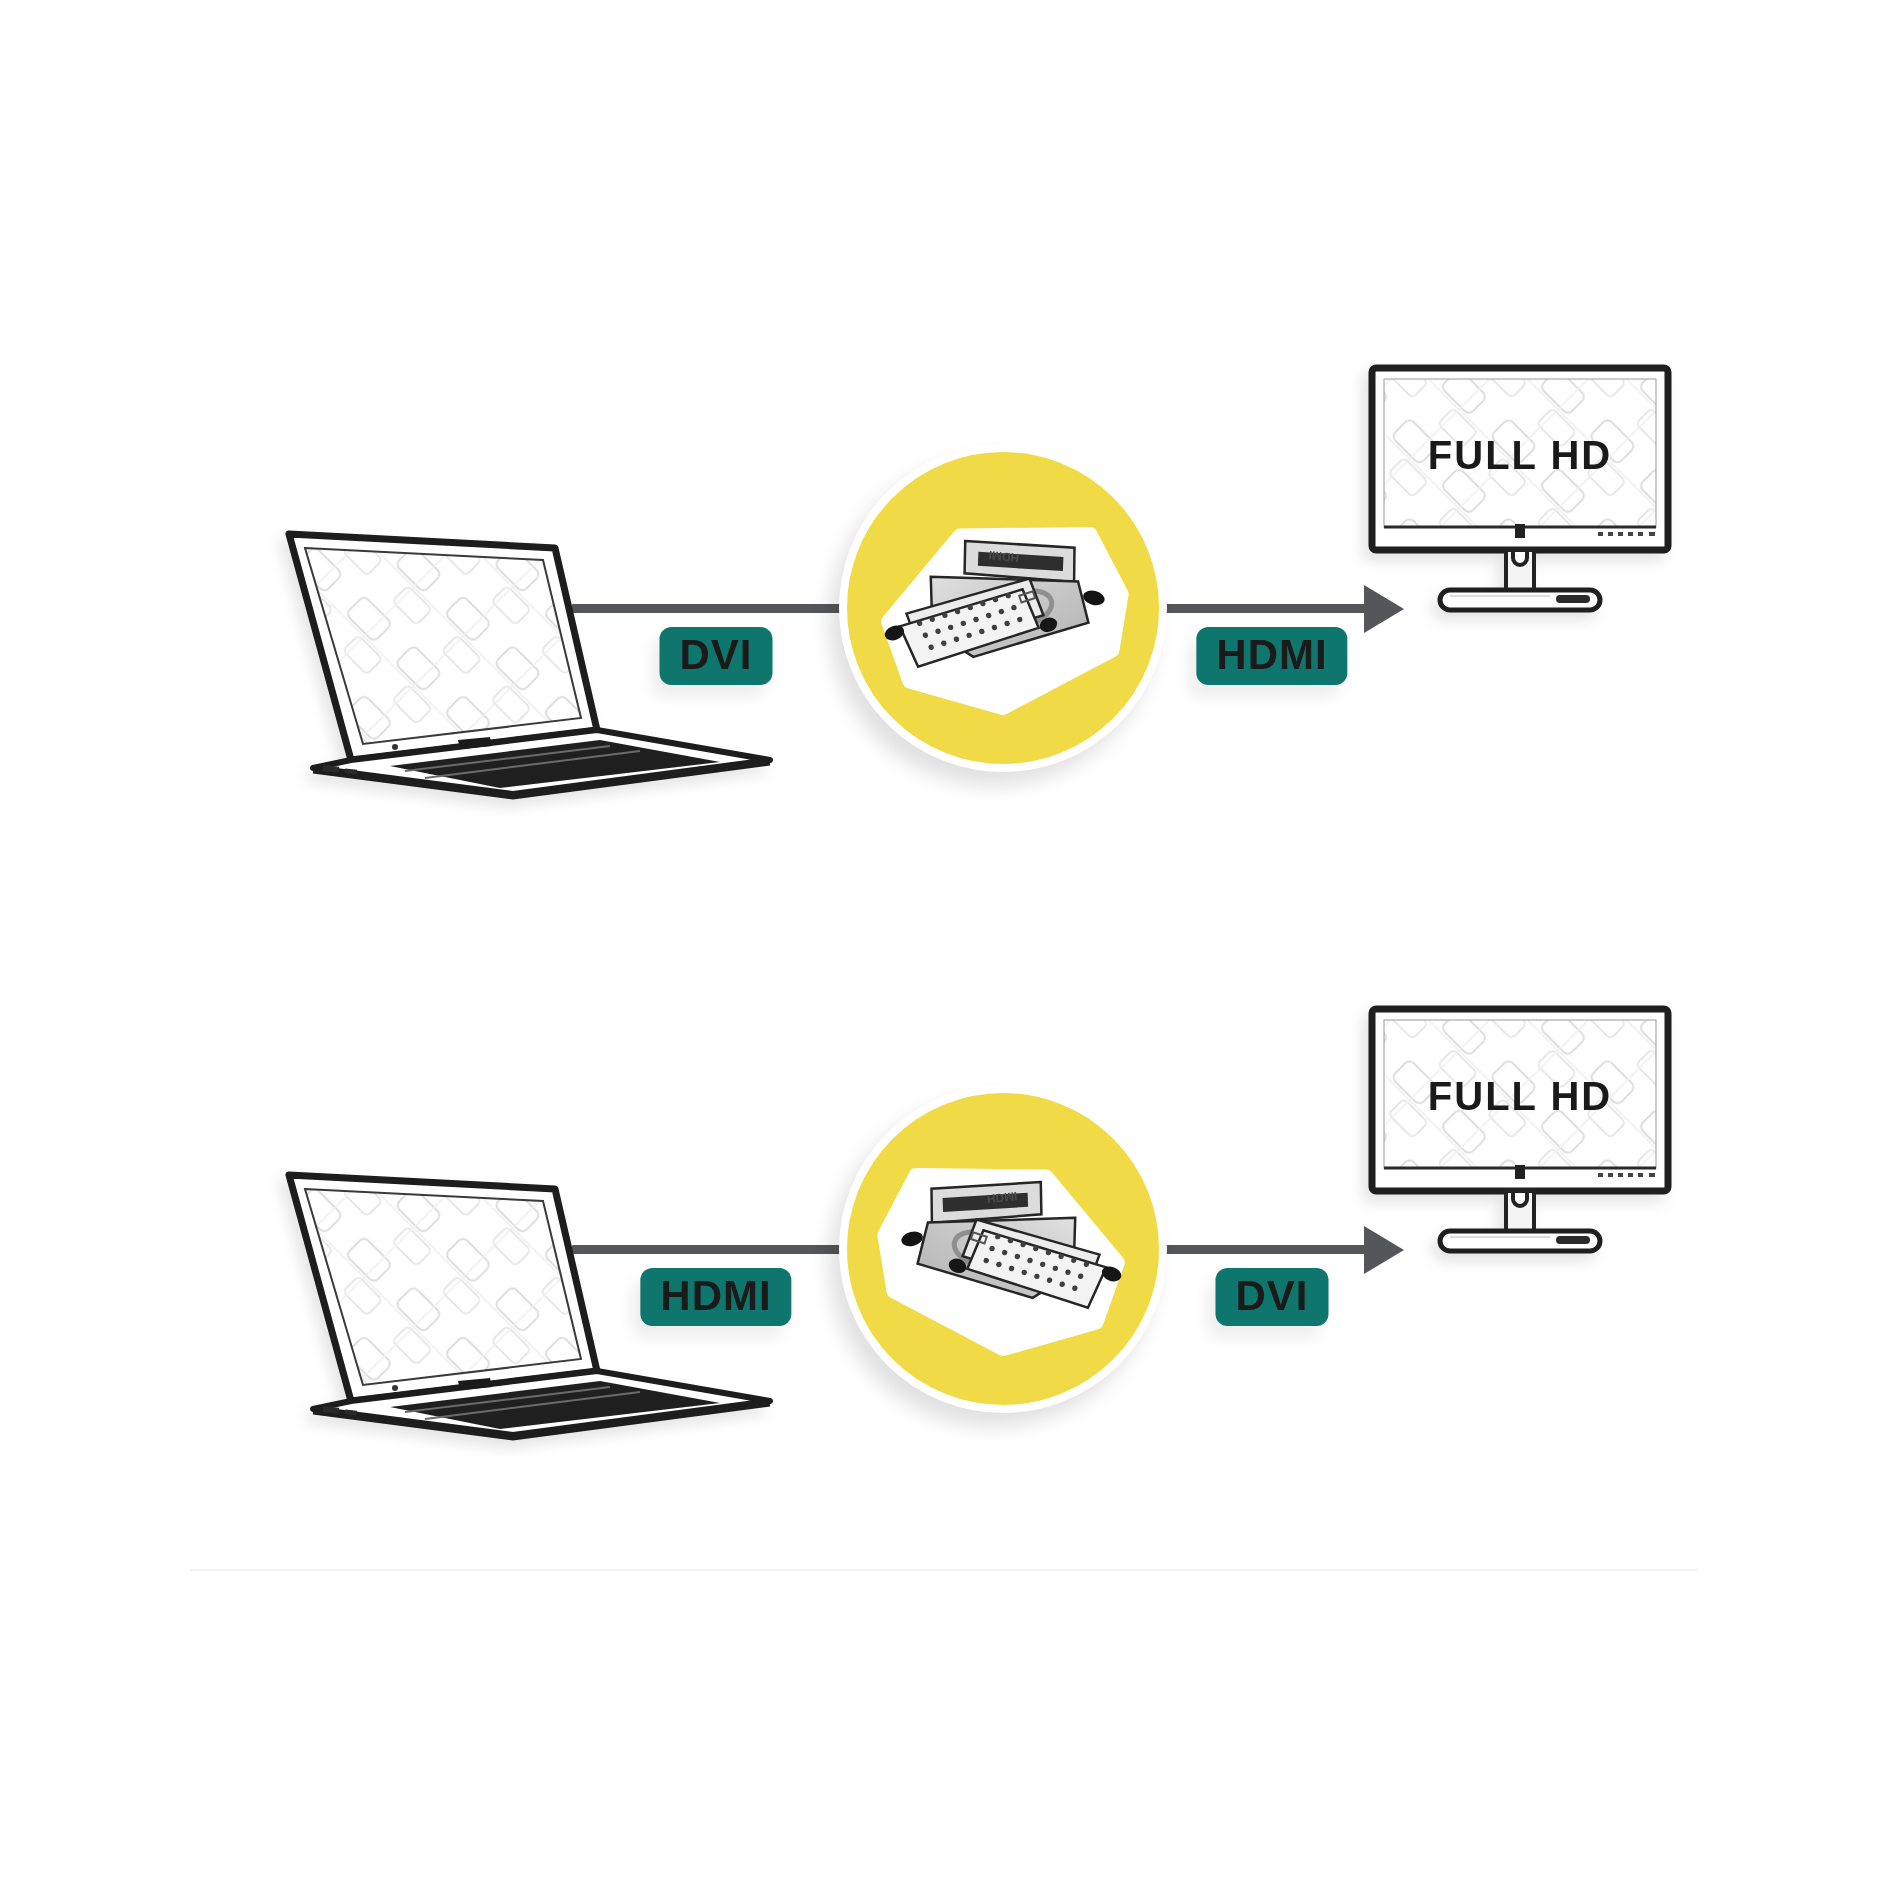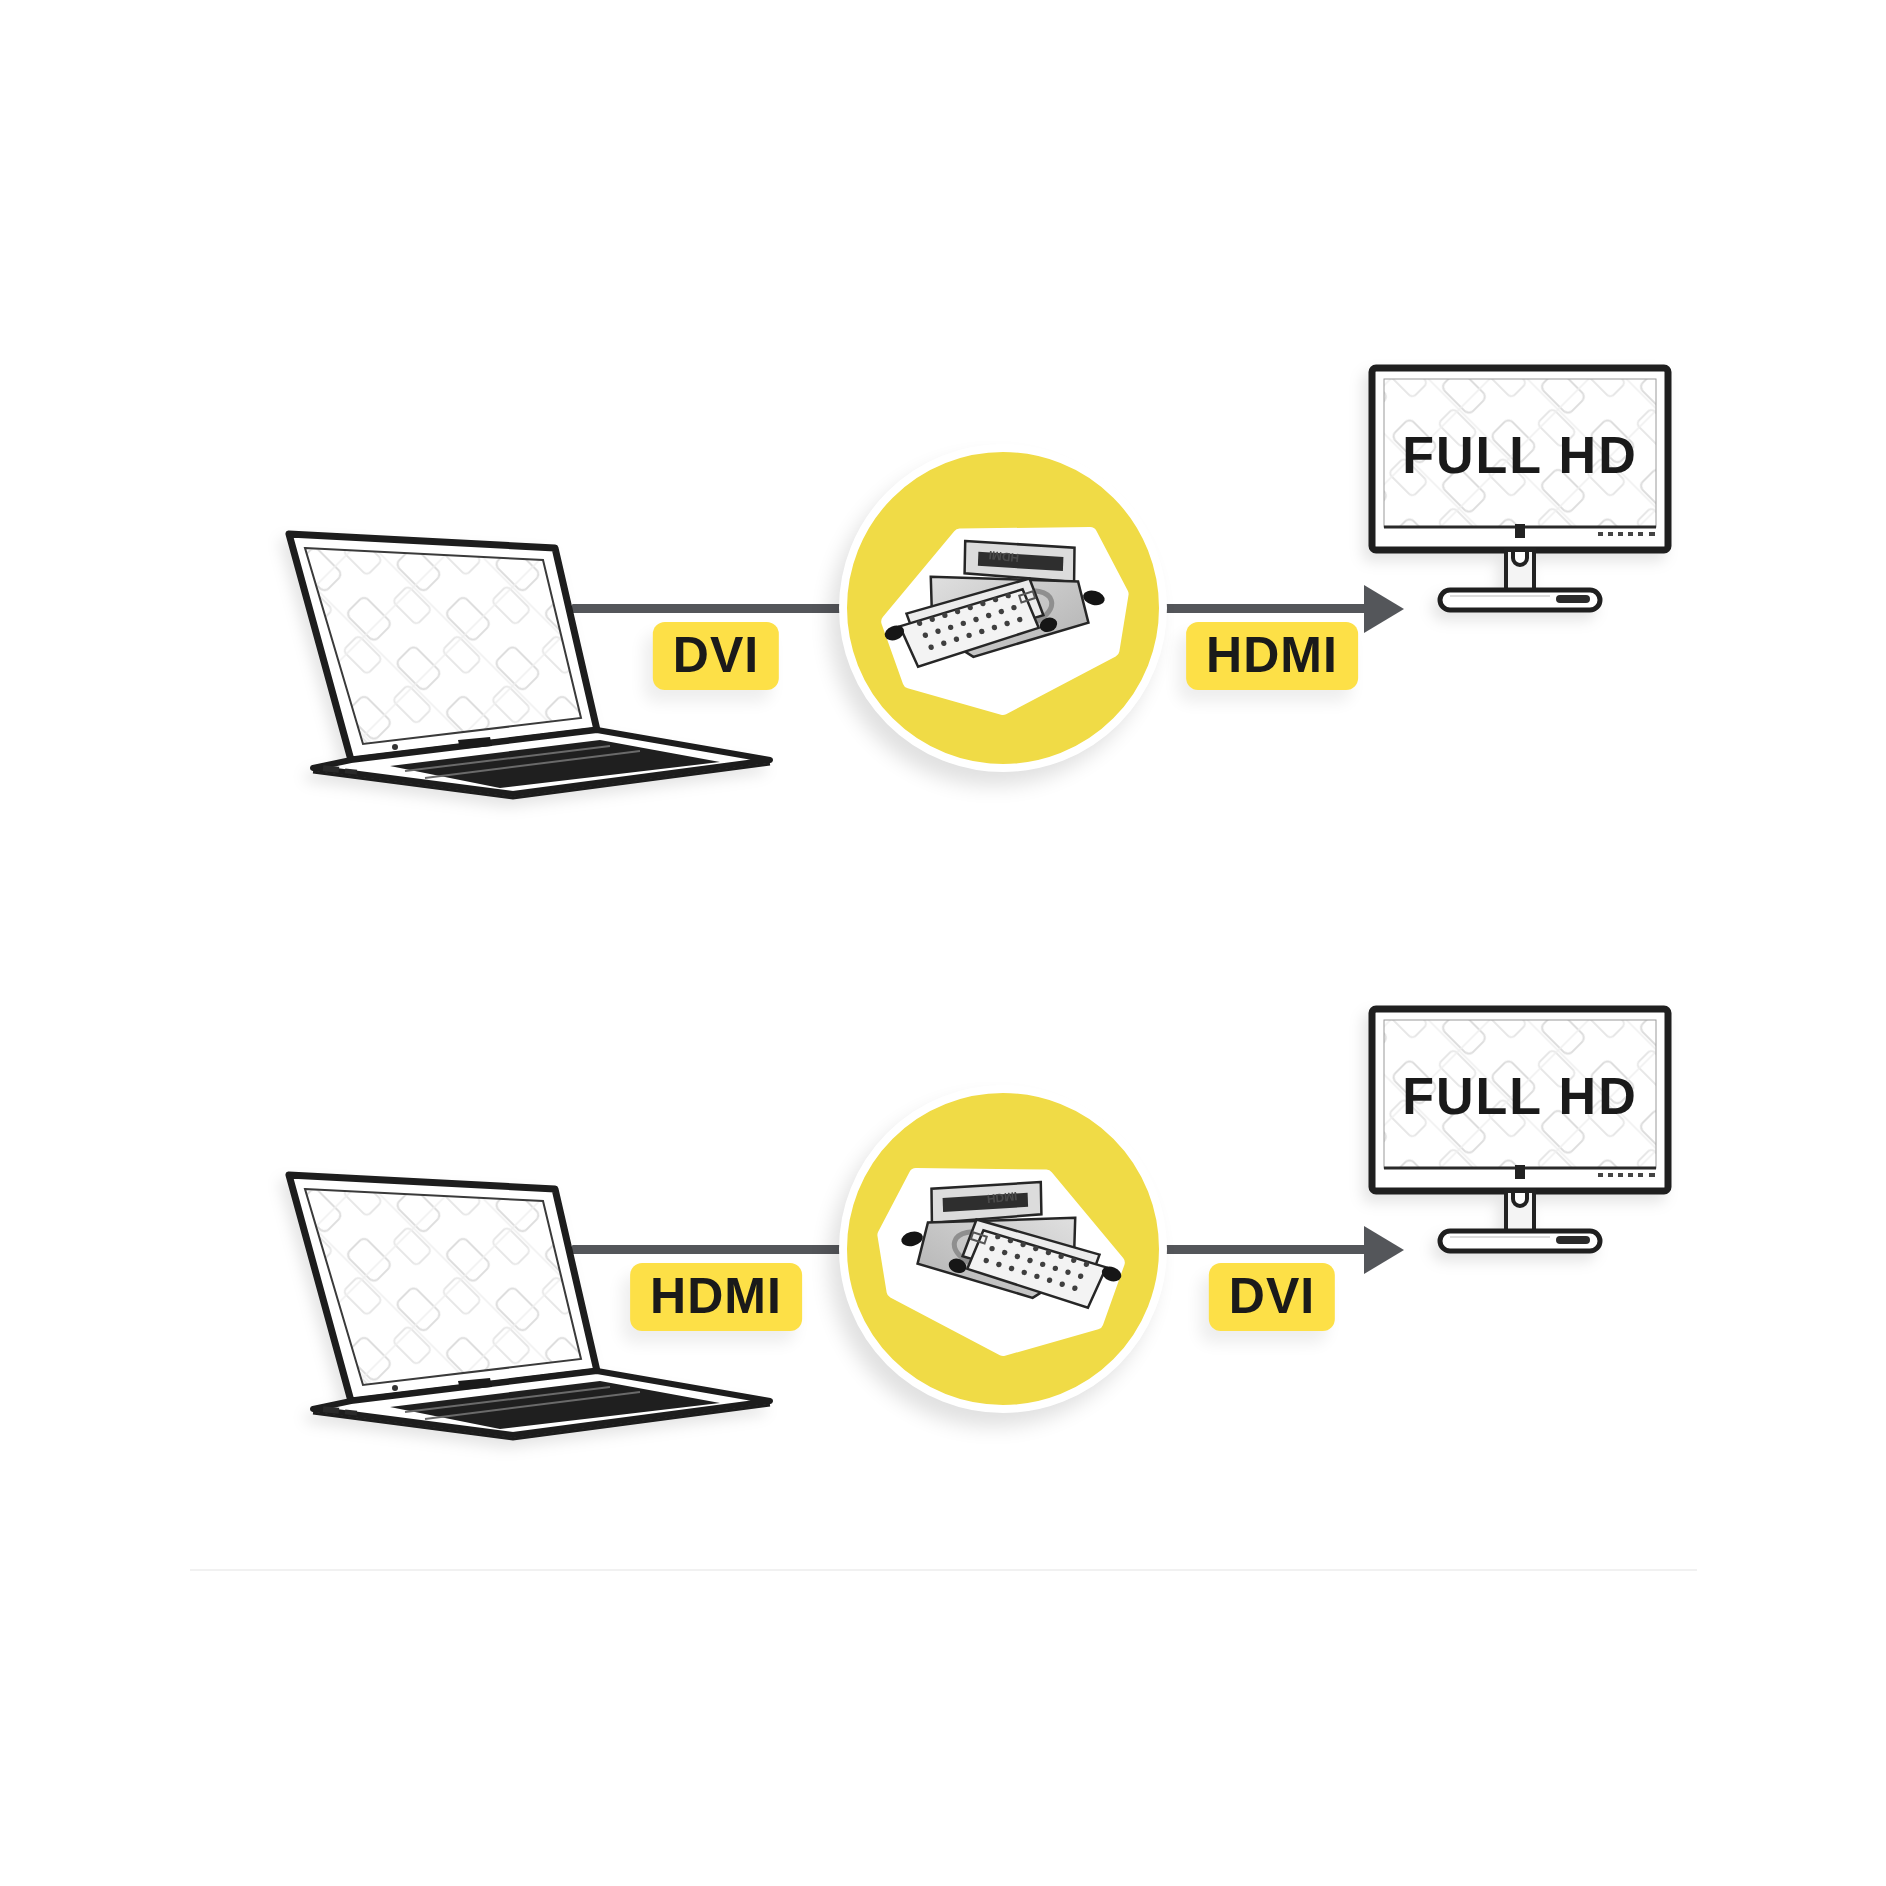--- a/index.html
+++ b/index.html
@@ -19,26 +19,26 @@
   .arrow-head{
     position:absolute;width:0;height:0;z-index:1;
     border-top:24px solid transparent;
     border-bottom:24px solid transparent;
     border-left:40px solid var(--arrow-gray,#54565a);
   }
   
   .cable-label{
     position:absolute;z-index:3;
     transform:translate(-50%,-50%);
-    background:#fde047;
+    background:#0f766e;
     padding:4px 20px 6px 20px;
     border-radius:12px;
     box-shadow:-8px 12px 16px rgba(0,0,0,0.07);
     color:var(--label-text,#1a1a1a);
-    font-size:50px;font-weight:bold;letter-spacing:1px;
+    font-size:42px;font-weight:bold;letter-spacing:1px;
     white-space:nowrap;
   }
   
   .adapter-circle{
     position:absolute;width:328px;height:328px;box-sizing:border-box;
     background:var(--accent-yellow,#f0db46);
     border:8px solid #fff;border-radius:50%;
     box-shadow:-10px 14px 20px rgba(0,0,0,0.12);
     z-index:2;
   }
@@ -47,21 +47,21 @@
     transform:translate(-50%,-50%);
   }
   .adapter-art svg{overflow:visible;display:block;}
   .flip svg{transform:scaleX(-1);}
   
   .device{position:absolute;z-index:2;}
   .device svg{overflow:visible;display:block;filter:drop-shadow(-6px 8px 7px rgba(0,0,0,0.10));}
   
   .display-label{
     position:absolute;z-index:3;width:280px;height:60px;line-height:60px;
-    text-align:center;font-size:52px;font-weight:bold;letter-spacing:2px;
+    text-align:center;font-size:40px;font-weight:bold;letter-spacing:2px;
     color:var(--label-text,#1a1a1a);white-space:nowrap;
   }
   .page-divider{
     position:absolute;height:2px;background:var(--divider,#f1f1f1);z-index:0;
   }
 </style>
 </head>
 <body>
 
 <div class="canvas">

